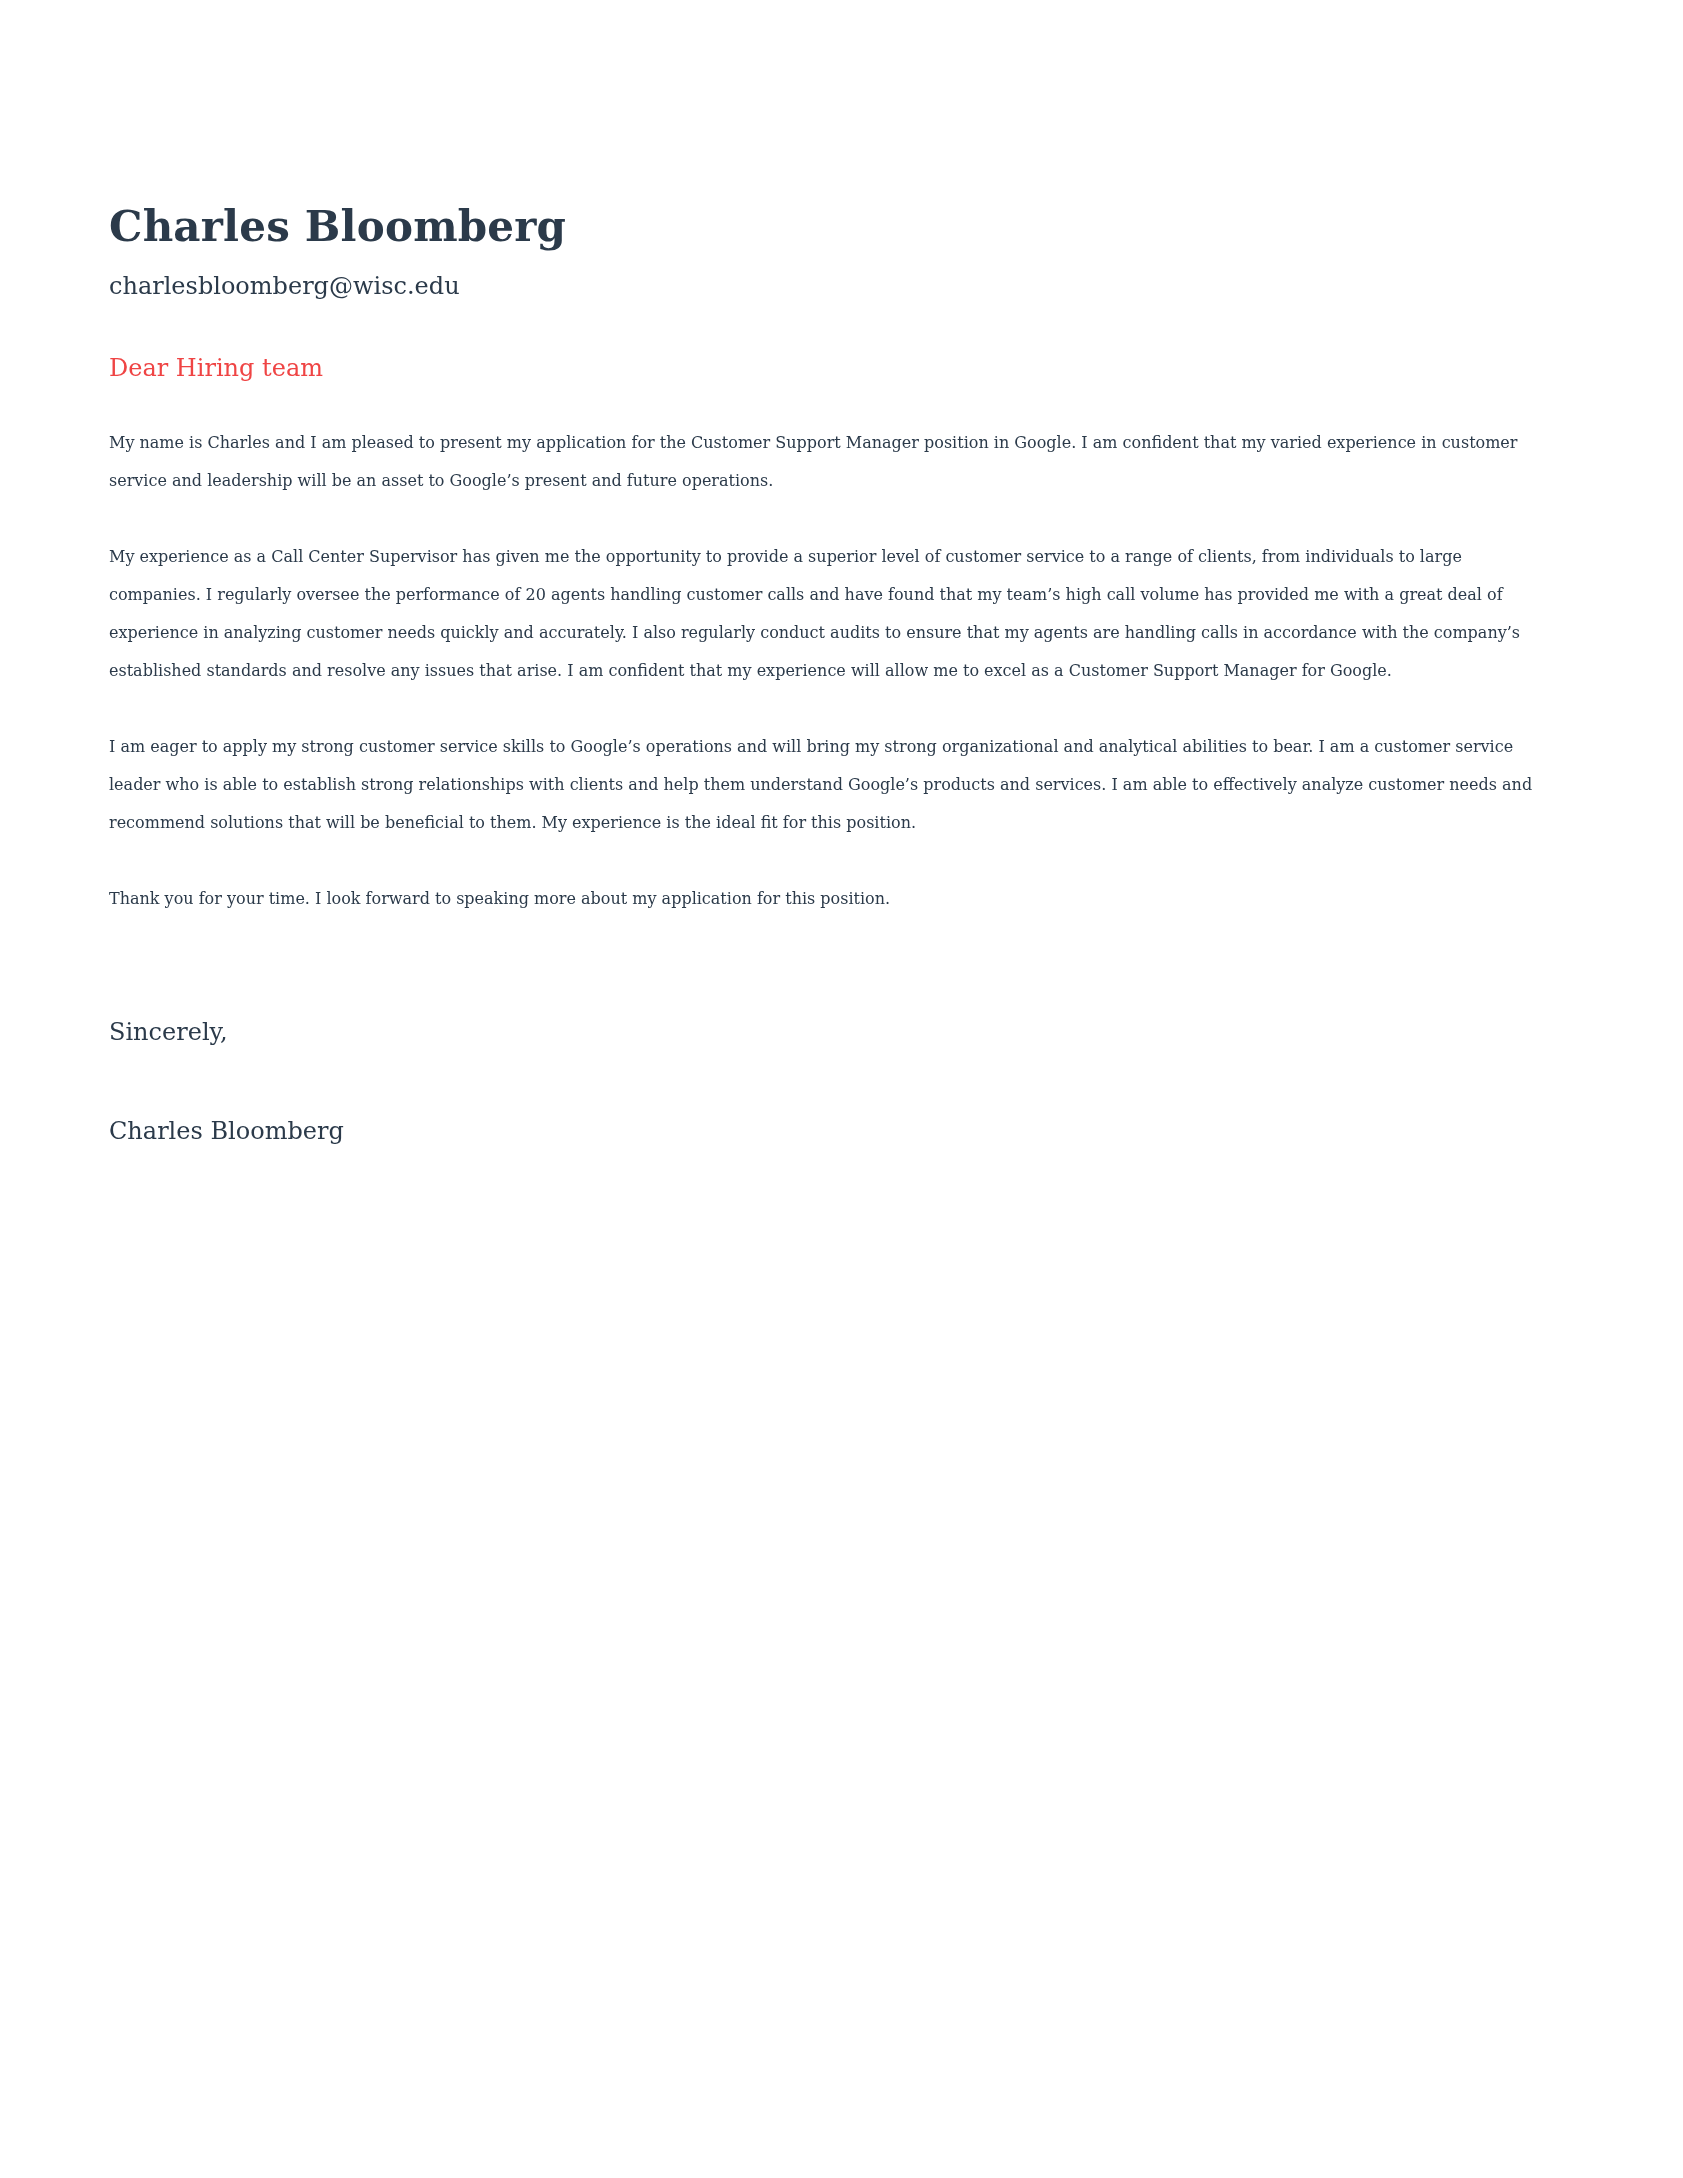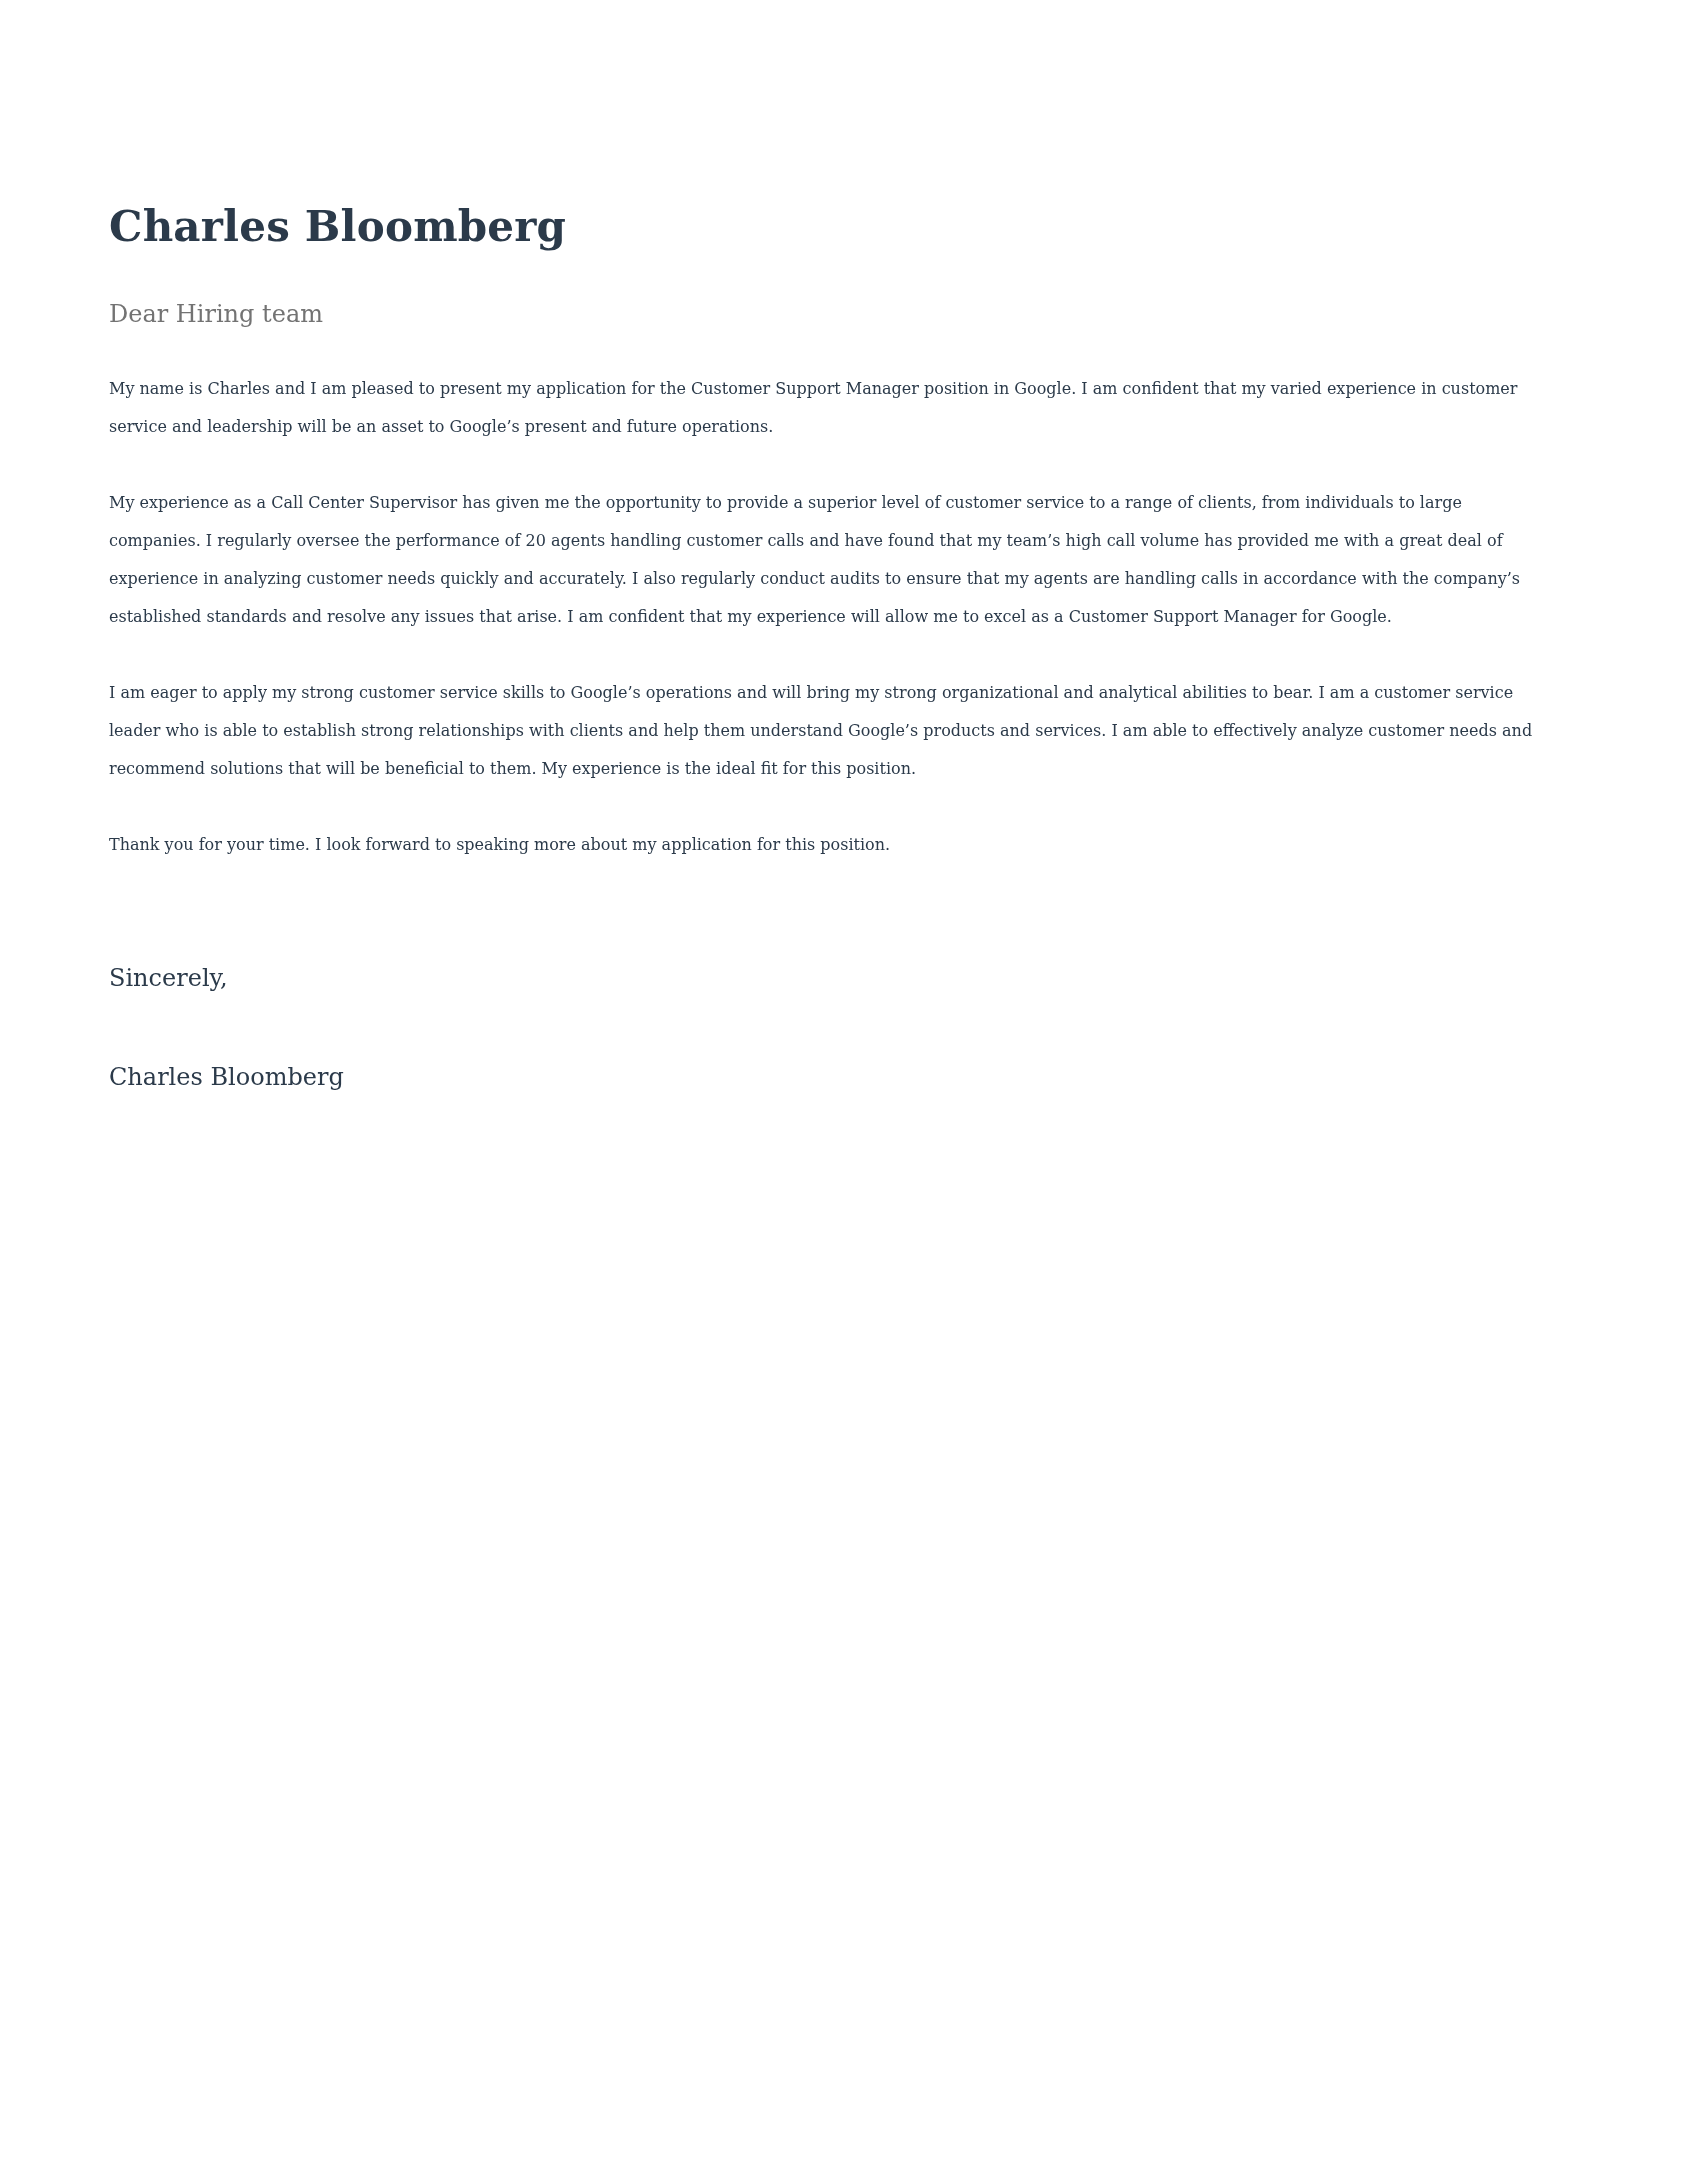--- a/index.html
+++ b/index.html
@@ -45,21 +45,21 @@
     font-size: 24px;
     line-height: 36px;
     color: #2b3a4a;
     margin: 0;
   }
 
   .salutation {
     font-size: 24px;
     line-height: 36px;
     margin: 46px 0 4px 0;
-    color: #737373;
+    color: #ef4444;
   }
 
   .body-paragraph {
     font-size: 16px;
     line-height: 38px;
     margin: 38px 0 0 0;
     color: #2b3a4a;
     text-align: left;
   }
 
@@ -79,20 +79,21 @@
 </style>
 </head>
 <body>
 
 <div class="page">
   <div class="letter">
 
     <h1 class="sender-name">Charles Bloomberg</h1>
 
     <div class="contact-block">
+      <p class="contact-line">charlesbloomberg@wisc.edu</p>
     </div>
 
     <p class="salutation">Dear Hiring team</p>
 
     <p class="body-paragraph">My name is Charles and I am pleased to present my application for the Customer Support Manager position in Google. I am confident that my varied experience in customer service and leadership will be an asset to Google’s present and future operations.</p>
 
     <p class="body-paragraph">My experience as a Call Center Supervisor has given me the opportunity to provide a superior level of customer service to a range of clients, from individuals to large companies. I regularly oversee the performance of 20 agents handling customer calls and have found that my team’s high call volume has provided me with a great deal of experience in analyzing customer needs quickly and accurately. I also regularly conduct audits to ensure that my agents are handling calls in accordance with the company’s established standards and resolve any issues that arise. I am confident that my experience will allow me to excel as a Customer Support Manager for Google.</p>
 
     <p class="body-paragraph">I am eager to apply my strong customer service skills to Google’s operations and will bring my strong organizational and analytical abilities to bear. I am a customer service leader who is able to establish strong relationships with clients and help them understand Google’s products and services. I am able to effectively analyze customer needs and recommend solutions that will be beneficial to them. My experience is the ideal fit for this position.</p>
 

